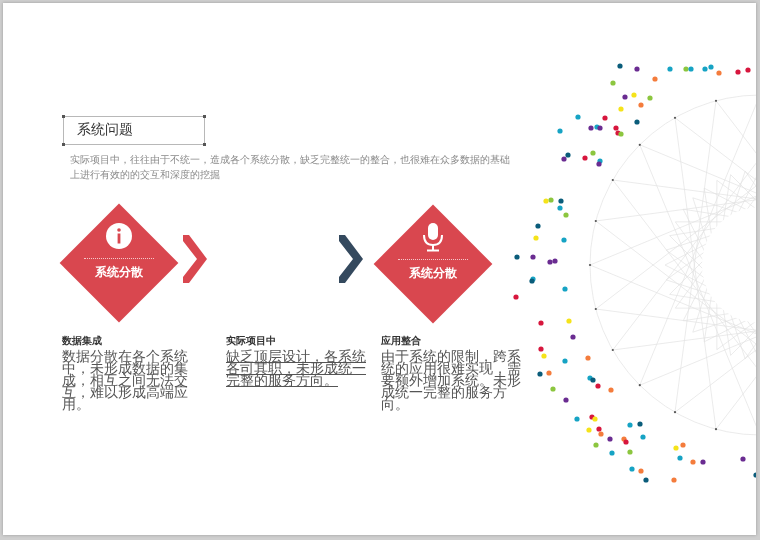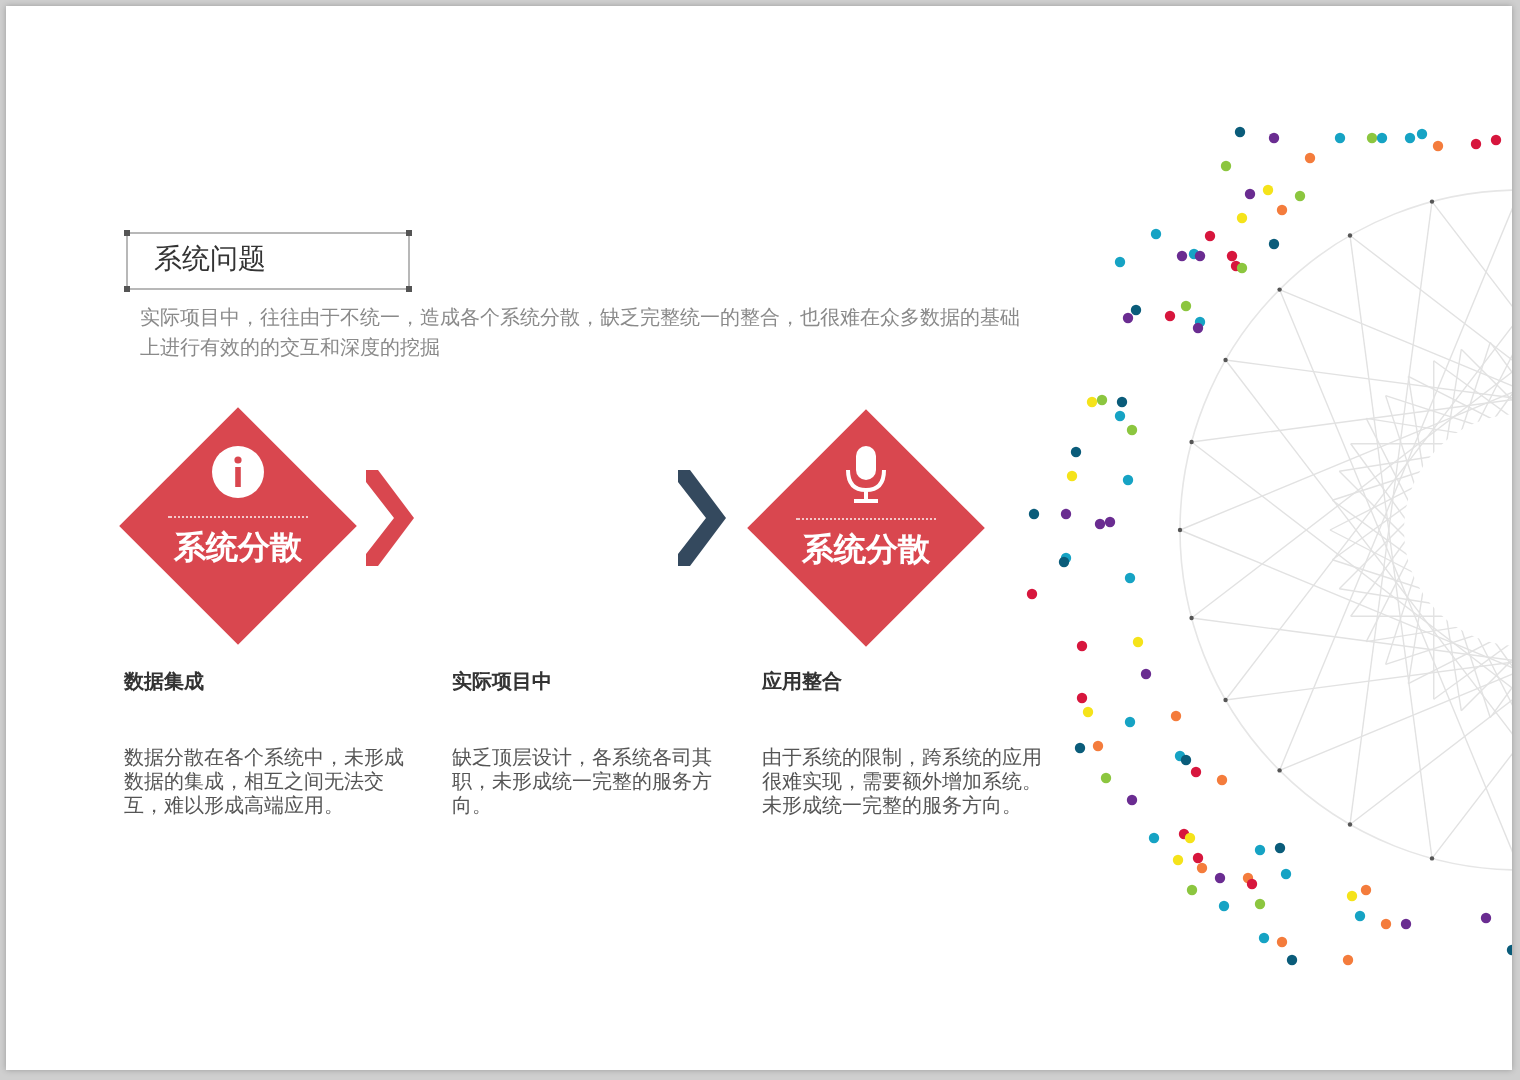--- a/index.html
+++ b/index.html
@@ -36,28 +36,28 @@
   .d-icon {
     position:absolute; left:44px; top:17px; width:30px; height:30px;
     display:flex; align-items:center; justify-content:center;
   }
   .d-sep {
     position:absolute; left:24px; top:54px; width:70px;
     border-top:1px dotted rgba(255,255,255,0.7);
   }
   .d-label {
     position:absolute; left:0; top:60px; width:118px; text-align:center;
-    color:#fff; font-size:16px; font-weight:bold;font-family:Liberation Serif, serif;
+    color:#fff; font-size:12px; font-weight:bold;font-family:Liberation Serif, serif;
   }
   .chev { position:absolute; width:26px; height:48px; }
   .item-title {
     position:absolute; font-size:10px; font-weight:bold; color:#333;
   }
   .item-desc {
-    position:absolute; font-size:10px; line-height:12px; color:#555; width:140px;margin-top:24px;
+    position:absolute; font-size:14px; line-height:12px; color:#555; width:140px;
   }
   .deco { position:absolute; left:0; top:0; width:753px; height:532px; }
 </style>
 </head>
 <body>
 
 <div class="slide">
 
   <div class="title-box" style="left:60px;top:113px;">
     <span class="corner c1"></span>
@@ -100,21 +100,21 @@
       </svg>
     </div>
     <div class="d-sep"></div>
     <div class="d-label">系统分散</div>
   </div>
 
   <div class="item-title" style="left:59px;top:331px;">数据集成</div>
   <div class="item-desc" style="left:59px;top:347px;">数据分散在各个系统中，未形成数据的集成，相互之间无法交互，难以形成高端应用。</div>
 
   <div class="item-title" style="left:223px;top:331px;">实际项目中</div>
-  <div class="item-desc" style="left:223px;top:347px;">缺乏顶层设计，各系统各司其职，未形成统一完整的服务方向。</div>
+  <div class="item-desc" style="left:223px;top:347px;text-decoration:underline;">缺乏顶层设计，各系统各司其职，未形成统一完整的服务方向。</div>
 
   <div class="item-title" style="left:378px;top:331px;">应用整合</div>
   <div class="item-desc" style="left:378px;top:347px;">由于系统的限制，跨系统的应用很难实现，需要额外增加系统。未形成统一完整的服务方向。</div>
 
   <svg class="deco" viewBox="0 0 753 532">
     <g id="lines" stroke="#e2e2e2" stroke-width="0.7" fill="none">
         <line x1="927" y1="262" x2="636.791847198287" y2="382.2081528017131"></line>
         <line x1="921.2073904691416" y1="305.99923766742853" x2="609.7756813566455" y2="347"></line>
         <line x1="904.2243186433545" y1="347" x2="592.7926095308584" y2="305.9992376674286"></line>
         <line x1="877.2081528017131" y1="382.2081528017131" x2="587" y2="262"></line>

